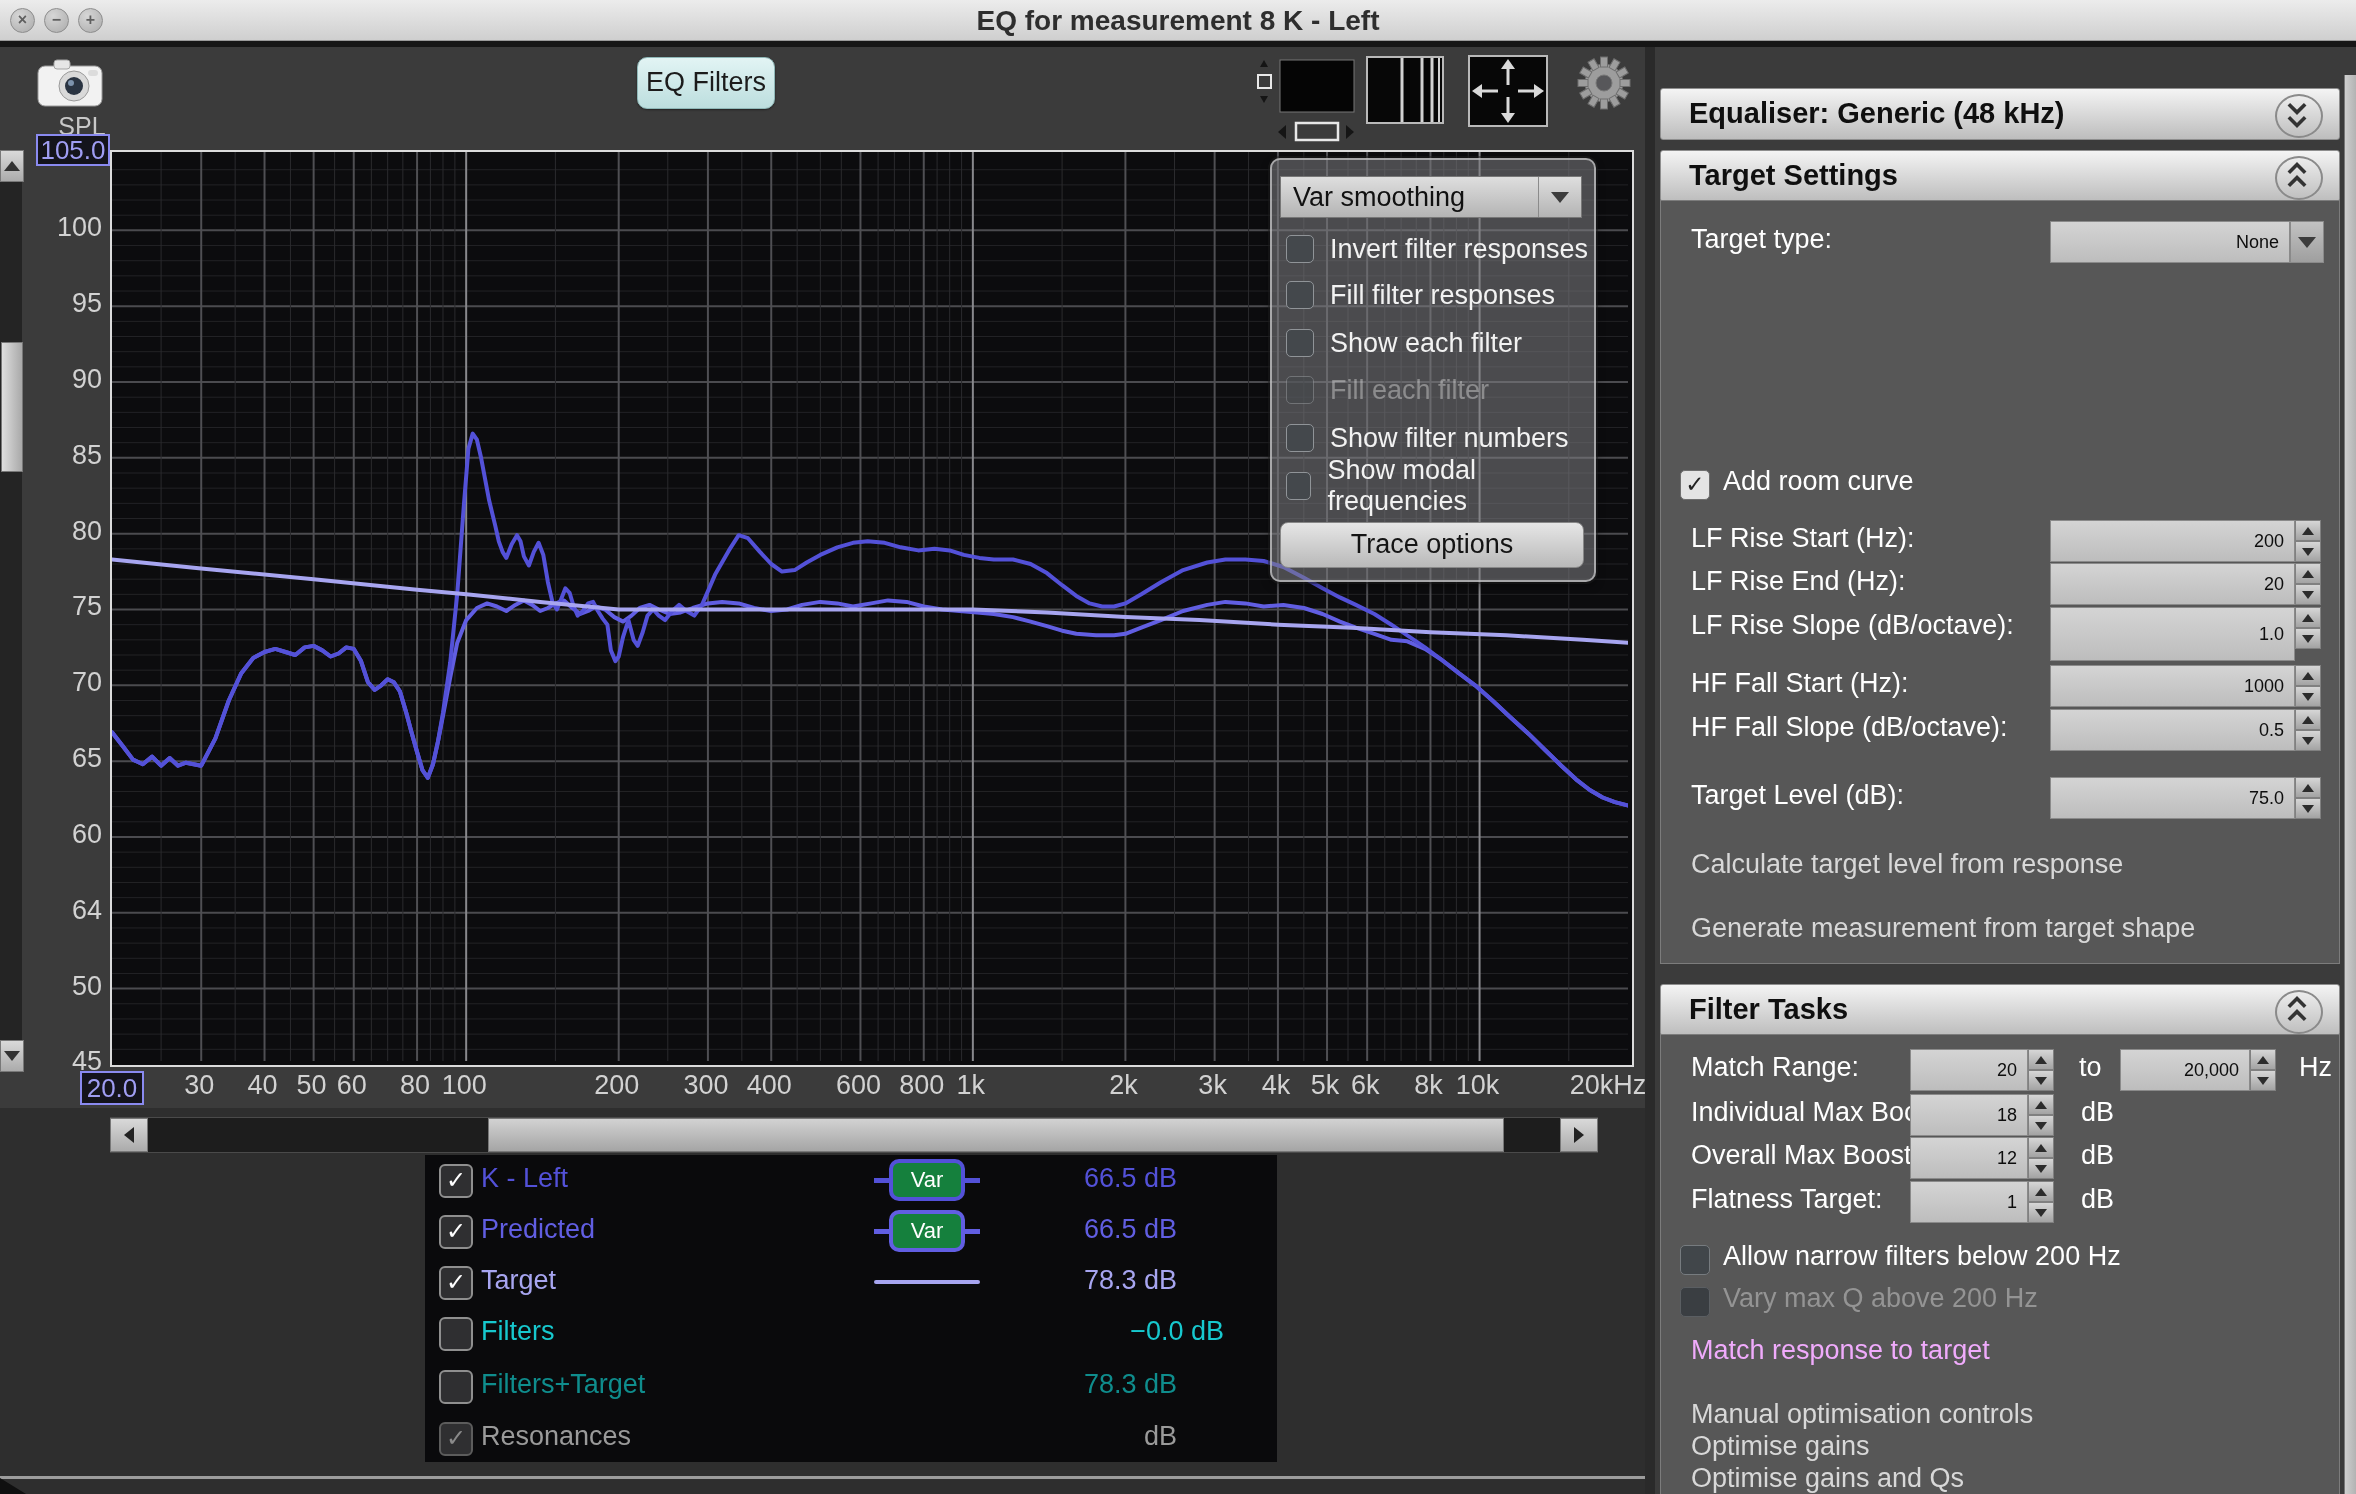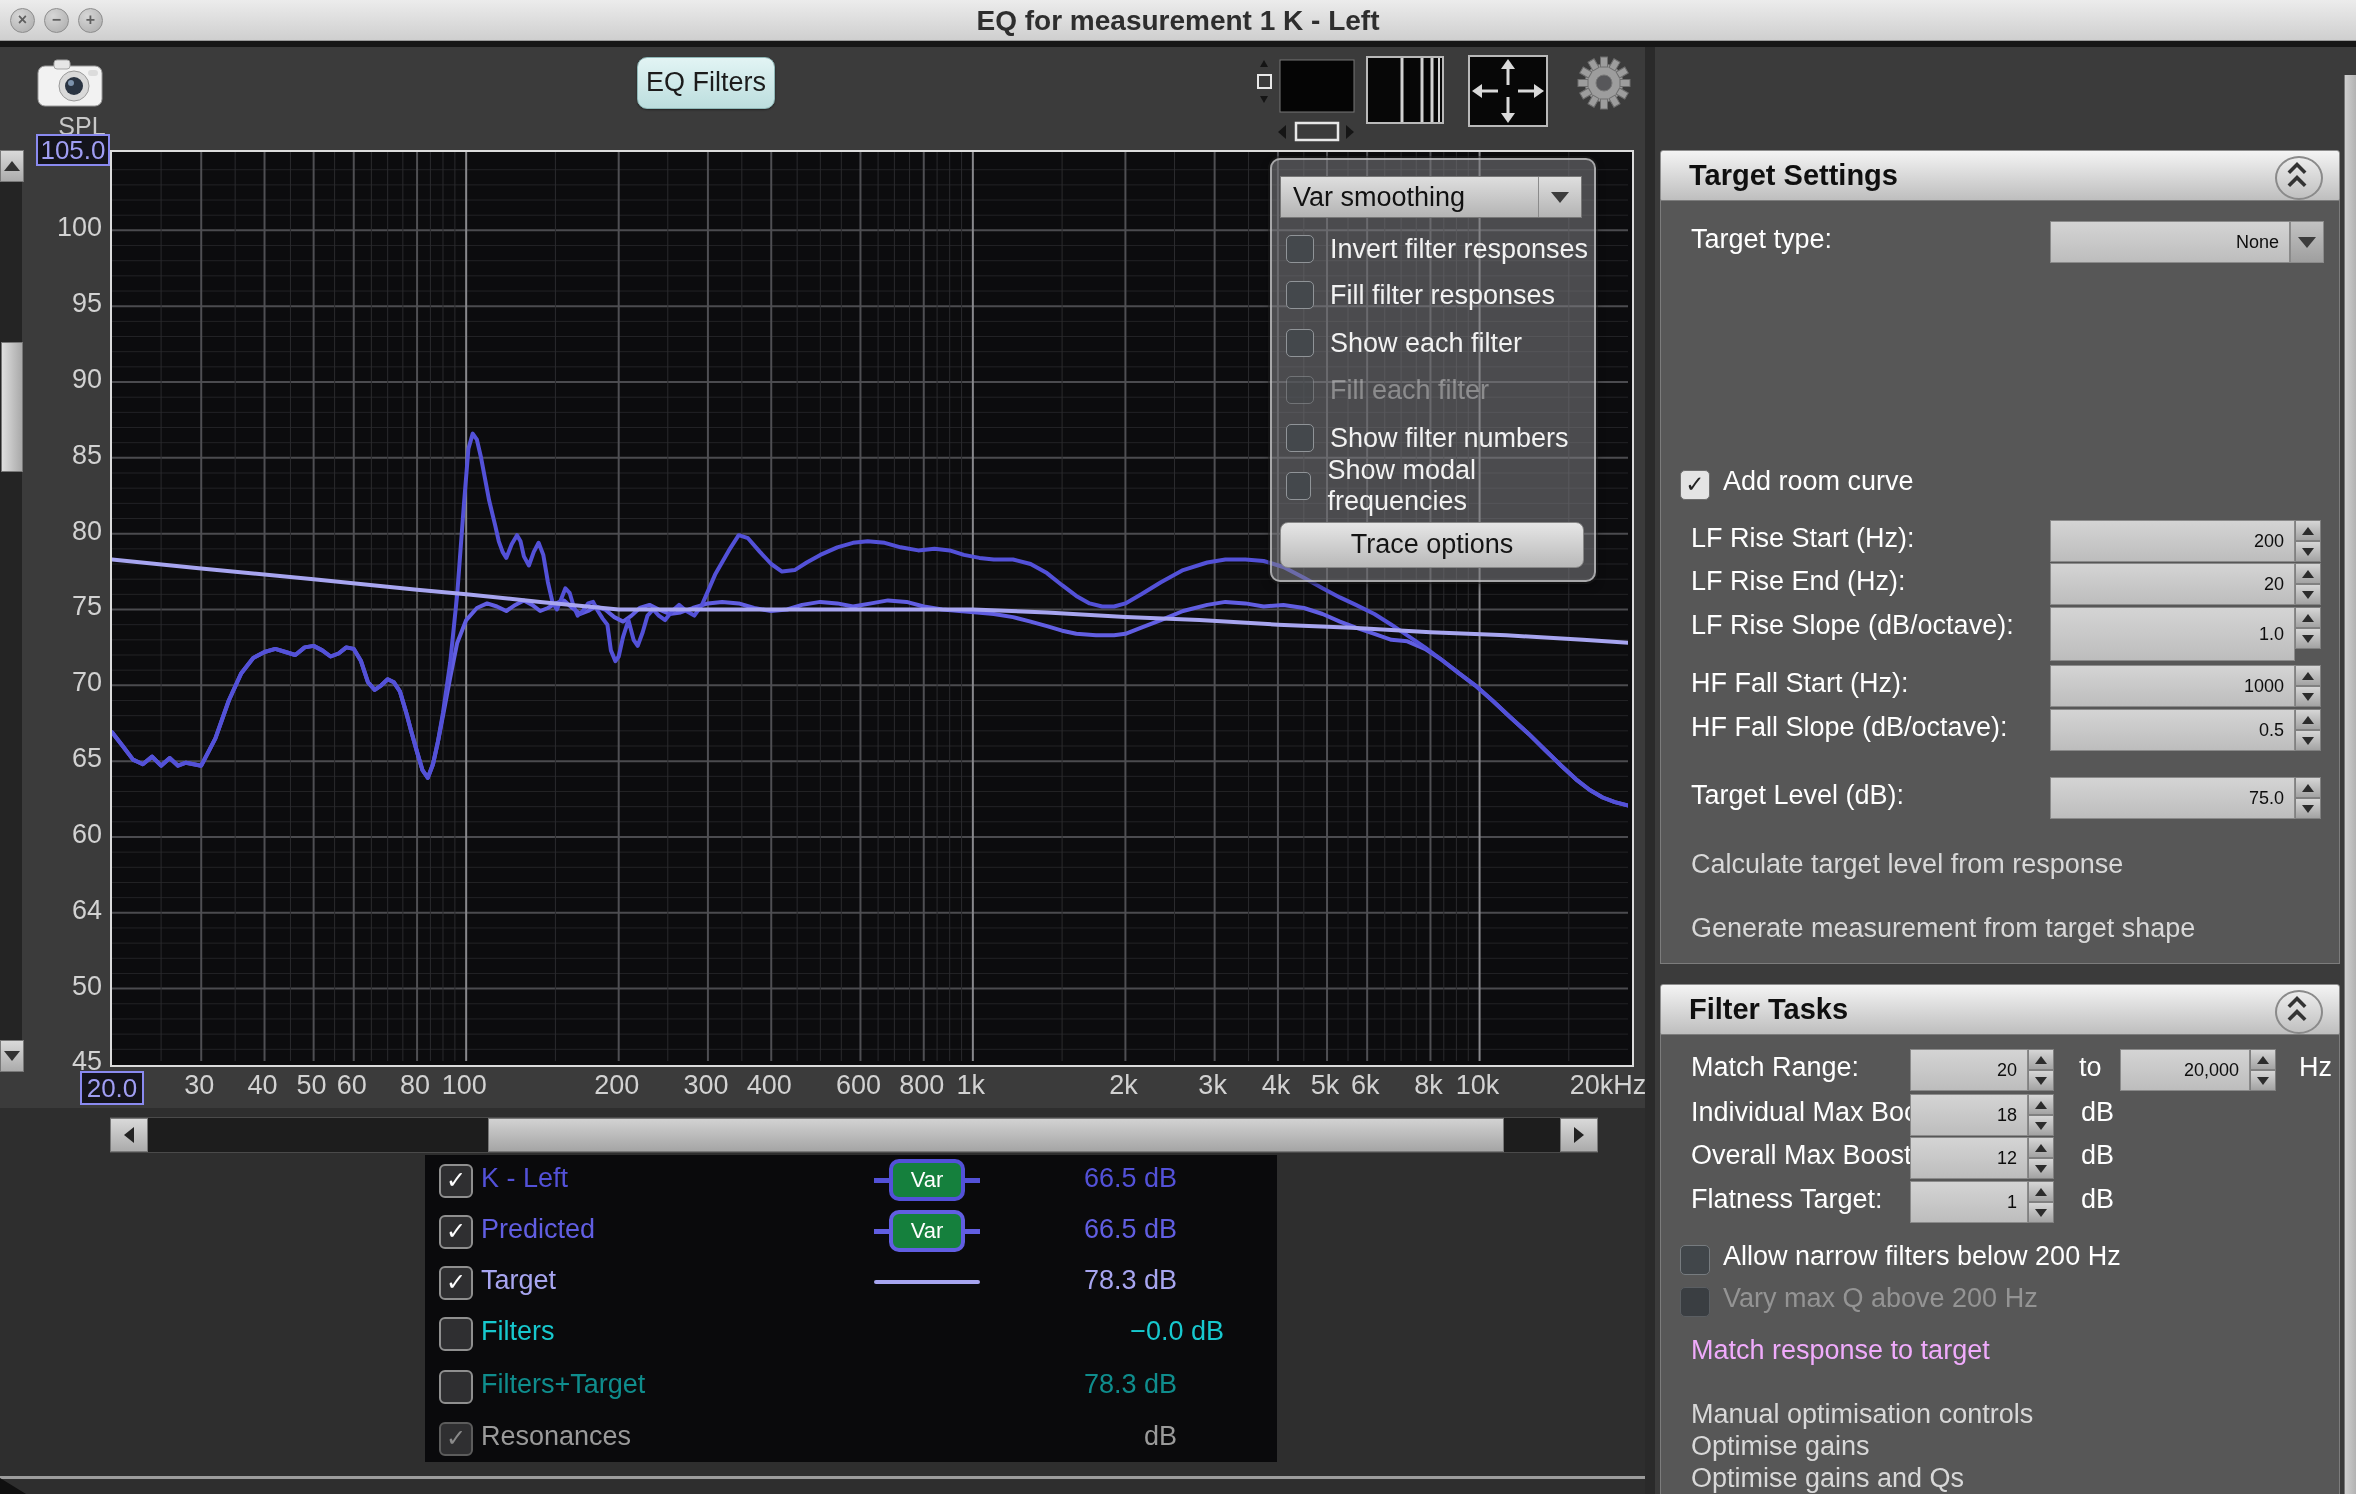--- a/index.html
+++ b/index.html
@@ -90,21 +90,21 @@
 </style>
 </head>
 <body>
 
 <div id="win">
 
   <div id="titlebar" class="abs">
     <div class="tl-btn abs" style="left:10px">×</div>
     <div class="tl-btn abs" style="left:44px">−</div>
     <div class="tl-btn abs" style="left:78px">+</div>
-    <div id="win-title" class="abs">EQ for measurement 1 K - Left</div>
+    <div id="win-title" class="abs">EQ for measurement 8 K - Left</div>
   </div>
   <div id="title-sep" class="abs"></div>
 
   <svg class="abs tool-ico" style="left:36px;top:58px" width="68" height="50">
     <rect x="2" y="8" width="64" height="40" rx="7" fill="#f2f2f2" stroke="#9a9a9a"></rect>
     <rect x="18" y="2" width="16" height="9" rx="3" fill="#e6e6e6" stroke="#a5a5a5"></rect>
     <rect x="52" y="12" width="10" height="6" rx="3" fill="#dcdcdc"></rect>
     <circle cx="38" cy="28" r="15" fill="#d9d9d9" stroke="#9a9a9a"></circle>
     <circle cx="38" cy="28" r="9" fill="#2a3442"></circle>
     <circle cx="35" cy="25" r="3" fill="#7d93ad"></circle>
@@ -413,20 +413,26 @@
         <div class="lg-cb dis">✓</div>
         <span class="lg-label" style="color: rgb(154, 154, 154);">Resonances</span>
         <span class="lg-value" style="color: rgb(154, 154, 154);">dB</span>
       </div>
     </div>
   <div id="legend-divider" class="abs"></div>
   <div id="corner-tri" class="abs"></div>
 
   <div id="panel-divider" class="abs"></div>
   <div id="right-panel" class="abs">
+      <div class="sec-header" style="top: 41px;">
+        <span class="hd-text">Equaliser: Generic (48 kHz)</span>
+        <div class="collapse"><svg width="40" height="36" viewBox="0 0 24 22">
+            <path d="M7 5 L12 10 L17 5 M7 13 L12 18 L17 13" fill="none" stroke="#333" stroke-width="2.2"></path>
+          </svg></div>
+      </div>
       <div class="sec-header" style="top: 103px;">
         <span class="hd-text">Target Settings</span>
         <div class="collapse"><svg width="40" height="36" viewBox="0 0 24 22">
             <path d="M7 9 L12 4 L17 9 M7 17 L12 12 L17 17" fill="none" stroke="#333" stroke-width="2.2"></path>
           </svg></div>
       </div>
       <div class="sec-body" style="top: 153px; height: 762px;">
         <span class="pl-label" style="left: 30px; top: 23px;">Target type:</span>
         <div class="pl-input" style="left: 389px; top: 20px; width: 240px; height: 42px;">None</div>
         <div class="dd-arrow-zone abs" style="left: 629px; top: 20px; width: 34px; height: 42px; background: linear-gradient(rgb(194, 194, 194), rgb(159, 159, 159)); border: 1px solid rgb(138, 138, 138); box-sizing: border-box;">

